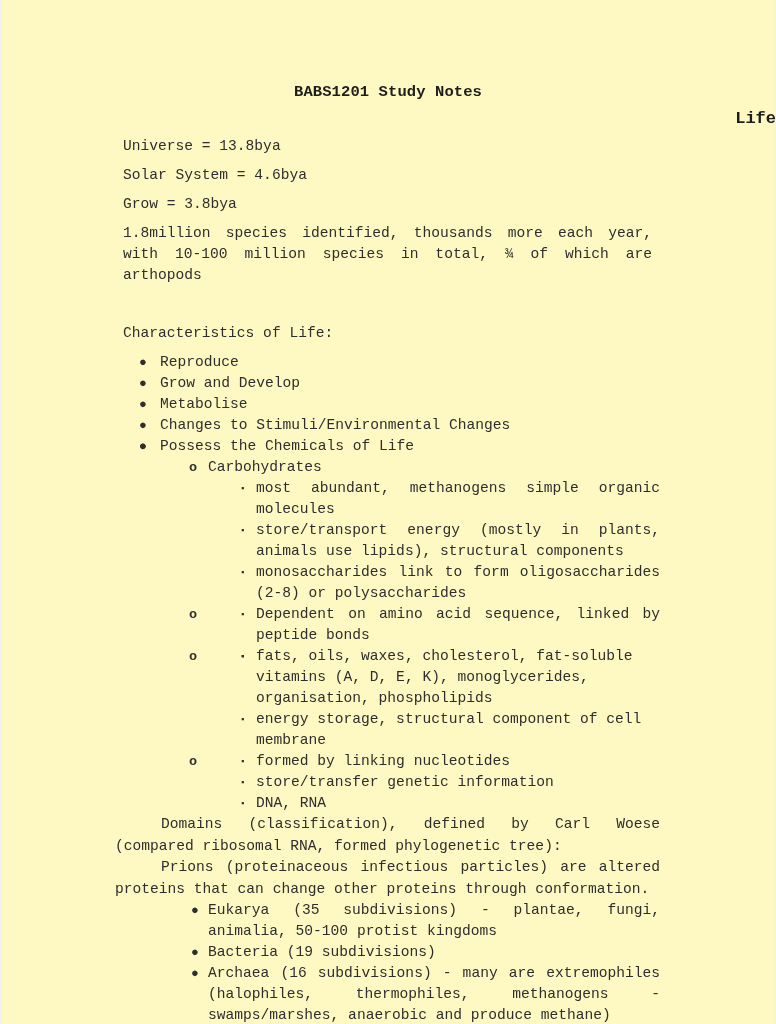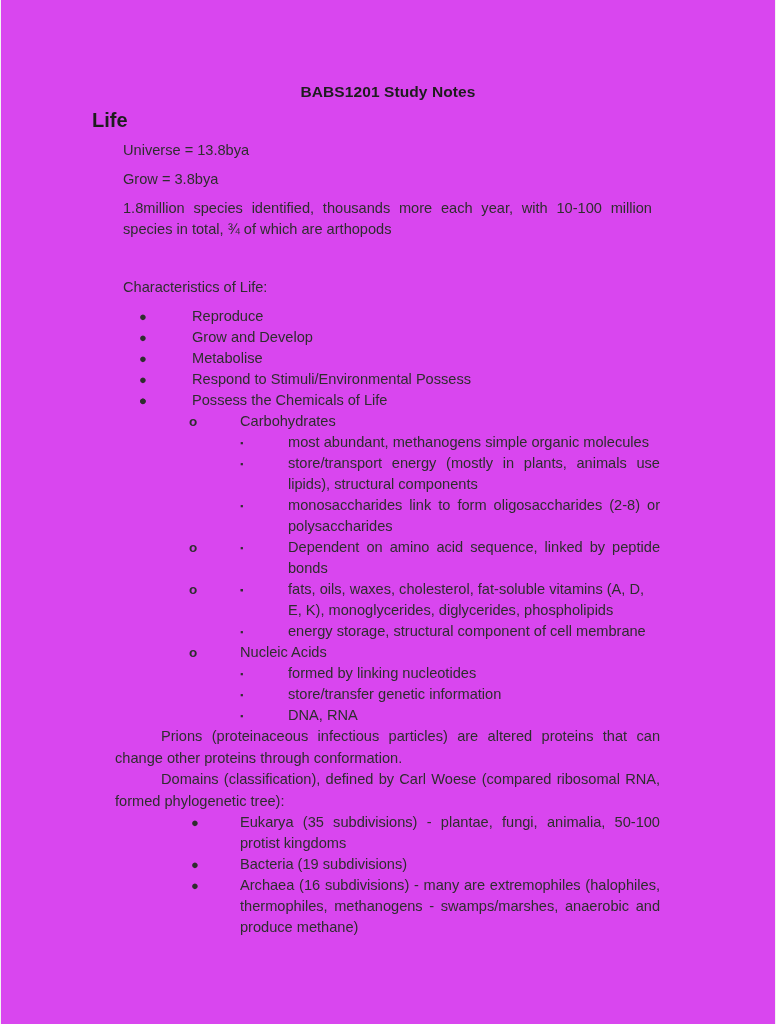--- a/index.html
+++ b/index.html
@@ -4,24 +4,24 @@
 <style>
   html, body {
     margin: 0;
     padding: 0;
     background: #ffffff;
   }
   .page {
     position: relative;
     width: 776px;
     height: 1024px;
-    background: #d946ef;
+    background: #fef9c3;
     box-sizing: border-box;
     overflow: hidden;
-    font-family: Liberation Sans, sans-serif;
+    font-family: Liberation Mono, monospace;
     color: #2b2b2b;
     -webkit-font-smoothing: antialiased;
   }
   .page-edge {
     position: absolute;
     inset: 0;
     border-left: 1px solid #f2f2f2;
     border-right: 1px solid #f2f2f2;
     pointer-events: none;
   }
@@ -36,25 +36,26 @@
     text-align: center;
     font-weight: bold;
     font-size: 15.5px;
     letter-spacing: 0.1px;
     margin: 0;
     padding-top: 83px;
     color: #1d1d1d;
   }
   .section-heading {
     font-weight: bold;
-    font-size: 20px;
+    font-size: 17px;
     margin: 0;
     padding-left: 92px;
     padding-top: 8px;
     color: #1d1d1d;
+    text-align: right;
   }
 
   .line {
     font-size: 14.6px;
     line-height: 21px;
     margin: 8px;
     padding-left: 115px;
     padding-right: 116px;
     color: #2e2e2e;
   }
@@ -89,21 +90,20 @@
     color: #2e2e2e;
   }
   li .marker {
     position: absolute;
     left: 0;
     top: 0;
     color: #2e2e2e;
   }
   li .txt {
     display: block;
-    margin-left: 32px;
   }
 
   
   .lvl1 > li {
     padding-left: 160px;
   }
   .lvl1 > li > .marker {
     left: 139px;
     font-size: 13px;
     line-height: 21px;
@@ -156,20 +156,21 @@
 <div class="page">
   <div class="page-edge"></div>
 
   <div class="content">
 
     <div class="doc-title">BABS1201 Study Notes</div>
 
     <div class="section-heading">Life</div>
 
     <div class="line">Universe = 13.8bya</div>
+    <div class="line">Solar System = 4.6bya</div>
     <div class="line">Grow = 3.8bya</div>
     <div class="line wrap">1.8million species identified, thousands more each year, with 10-100 million species in total, ¾ of which are arthopods</div>
 
     <div class="spacer"></div>
 
     <div class="line">Characteristics of Life:</div>
 
     <ul class="lvl1">
       <li>
         <span class="marker">●</span>
@@ -178,21 +179,21 @@
       <li>
         <span class="marker">●</span>
         <span class="txt">Grow and Develop</span>
       </li>
       <li>
         <span class="marker">●</span>
         <span class="txt">Metabolise</span>
       </li>
       <li>
         <span class="marker">●</span>
-        <span class="txt">Respond to Stimuli/Environmental Possess</span>
+        <span class="txt">Changes to Stimuli/Environmental Changes</span>
       </li>
       <li>
         <span class="marker">●</span>
       </li>
       <li>
         <span class="marker">●</span>
         <span class="txt">Possess the Chemicals of Life</span>
       </li>
     </ul>
 
@@ -233,51 +234,50 @@
     </ul>
 
     <ul class="lvl2">
       <li>
         <span class="marker">o</span>
       </li>
     </ul>
     <ul class="lvl3">
       <li>
         <span class="marker">▪</span>
-        <span class="txt">fats, oils, waxes, cholesterol, fat-soluble vitamins (A, D, E, K), monoglycerides, diglycerides, phospholipids</span>
+        <span class="txt">fats, oils, waxes, cholesterol, fat-soluble vitamins (A, D, E, K), monoglycerides, organisation, phospholipids</span>
       </li>
       <li>
         <span class="marker">▪</span>
         <span class="txt">energy storage, structural component of cell membrane</span>
       </li>
     </ul>
 
     <ul class="lvl2">
       <li>
         <span class="marker">o</span>
-        <span class="txt">Nucleic Acids</span>
       </li>
     </ul>
     <ul class="lvl3">
       <li>
         <span class="marker">▪</span>
         <span class="txt">formed by linking nucleotides</span>
       </li>
       <li>
         <span class="marker">▪</span>
         <span class="txt">store/transfer genetic information</span>
       </li>
       <li>
         <span class="marker">▪</span>
         <span class="txt">DNA, RNA</span>
       </li>
     </ul>
 
+    <div class="para-indent">Domains (classification), defined by Carl Woese (compared ribosomal RNA, formed phylogenetic tree):</div>
     <div class="para-indent">Prions (proteinaceous infectious particles) are altered proteins that can change other proteins through conformation.</div>
-    <div class="para-indent">Domains (classification), defined by Carl Woese (compared ribosomal RNA, formed phylogenetic tree):</div>
 
     <ul class="lvl1b">
       <li>
         <span class="marker">●</span>
         <span class="txt just">Eukarya (35 subdivisions) - plantae, fungi, animalia, 50-100 protist kingdoms</span>
       </li>
       <li>
         <span class="marker">●</span>
         <span class="txt">Bacteria (19 subdivisions)</span>
       </li>

